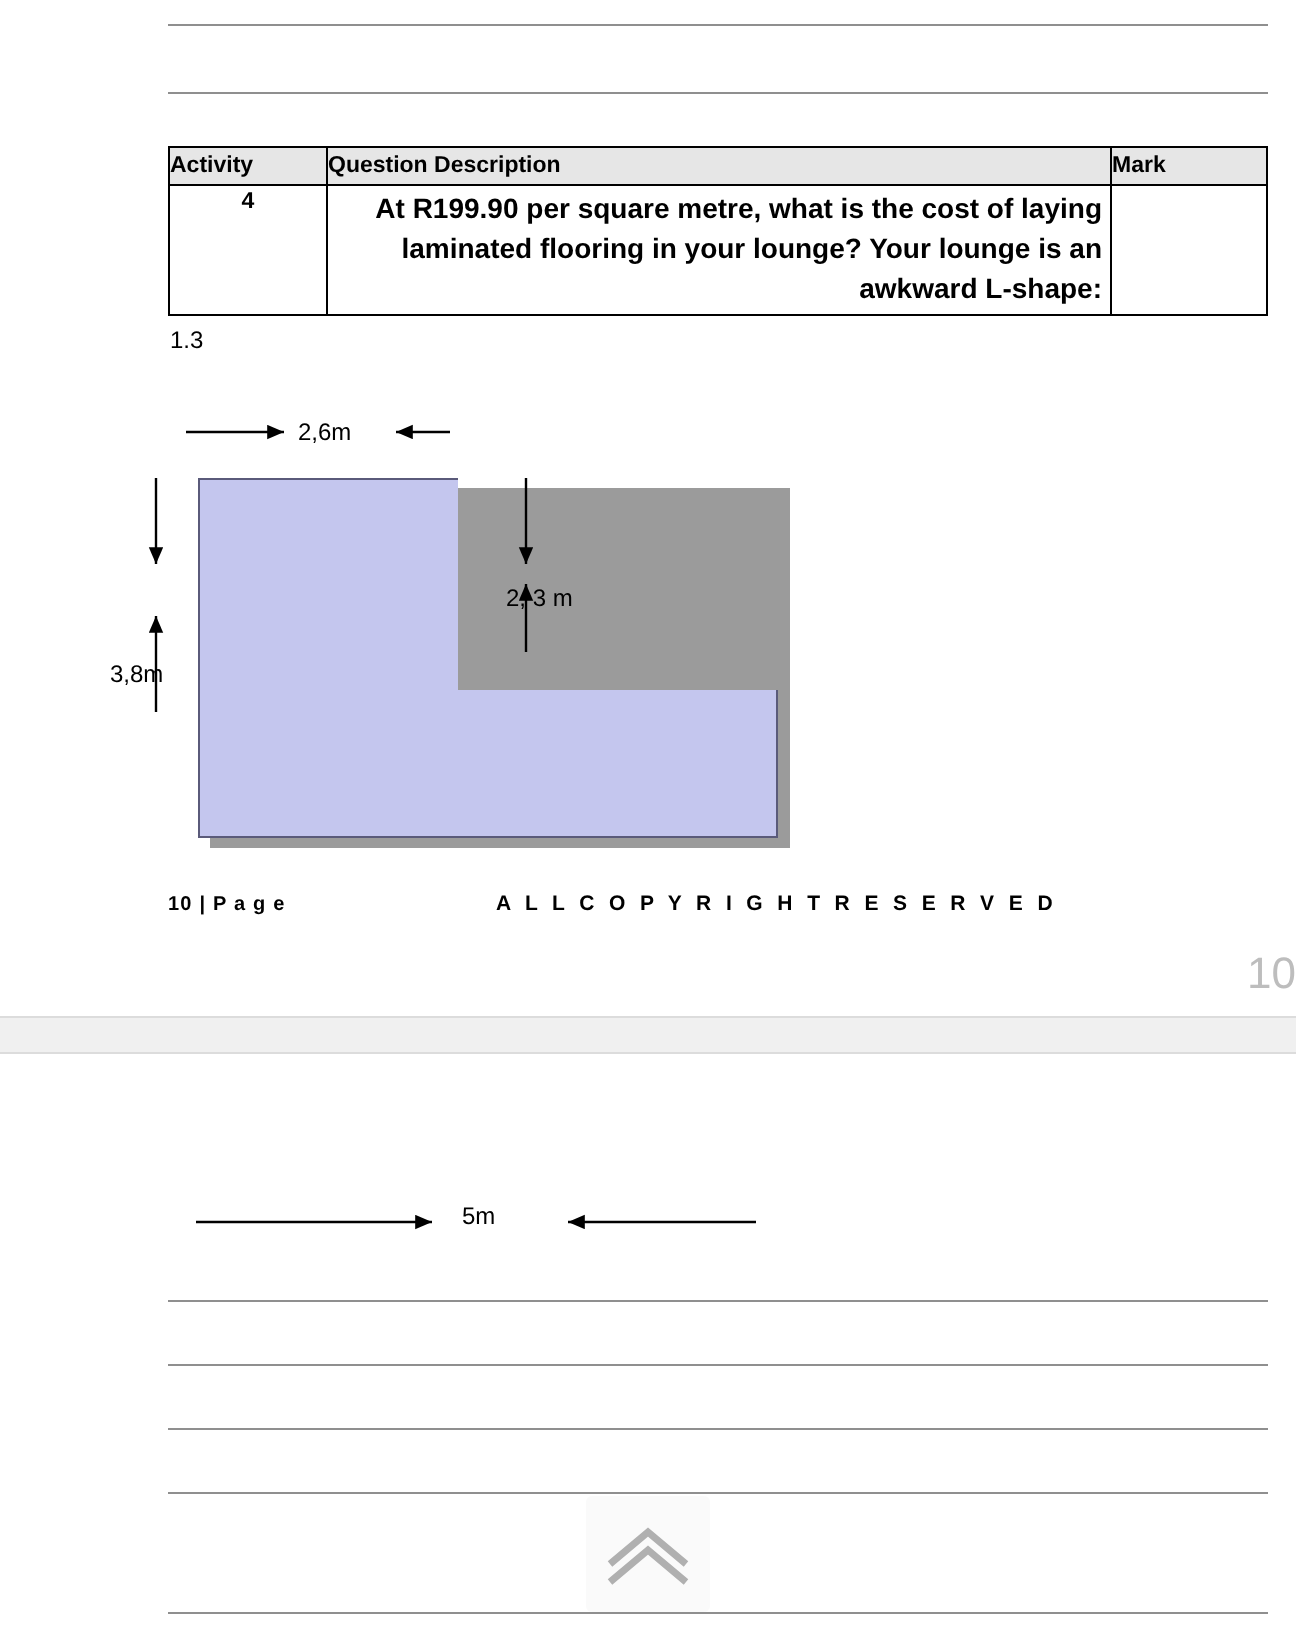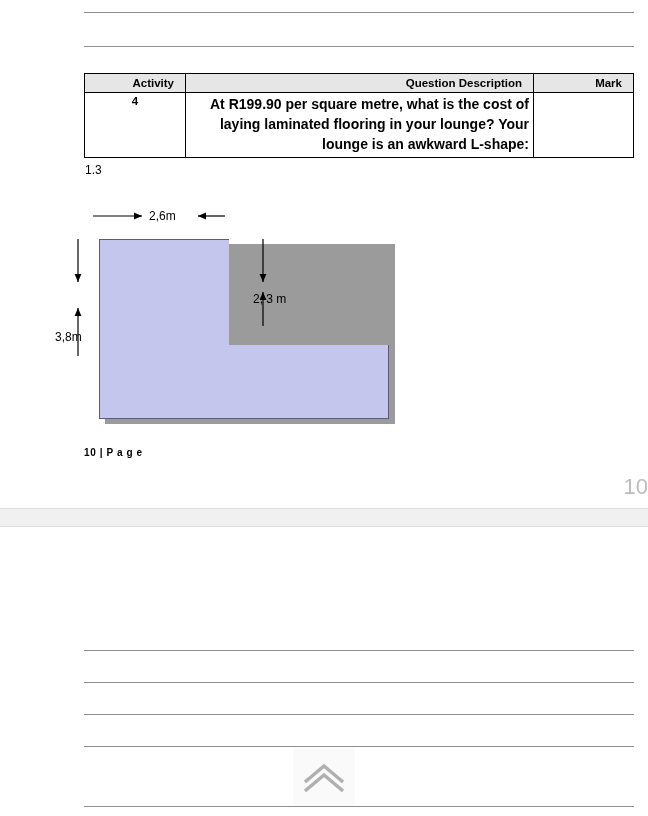--- a/index.html
+++ b/index.html
@@ -38,24 +38,24 @@
     font-size: 11px;
     color: #000;
   }
   .q-table td, .q-table th {
     border: 1px solid #000;
     padding: 2px 4px;
     vertical-align: top;
   }
   .q-table thead th {
     background: #e6e6e6;
-    text-align: right;
+    text-align: left;
     font-weight: bold;
     font-size: 11.5px;
-    padding: 3px 11px;
+    padding: 3px 0;
   }
   .col-activity { width: 78px; }
   .col-mark { width: 77px; }
   .cell-activity {
     text-align: center;
     font-weight: bold;
     font-size: 11.5px;
   }
   .cell-desc {
     font-weight: bold;
@@ -237,25 +237,38 @@
       <line x1="213" y1="41" x2="213" y2="84" stroke="#000" stroke-width="1.2" marker-end="url(#arrowR)"></line>
       <line x1="213" y1="128" x2="213" y2="94" stroke="#000" stroke-width="1.2" marker-end="url(#arrowR)"></line>
     </svg>
 
     <div class="dim-label" style="left:99px; top:11px;">2,6m</div>
     <div class="dim-label" style="left:5px; top:94px;margin-top:38px;">3,8m</div>
     <div class="dim-label" style="left:203px; top:94px;">2, 3 m</div>
   </div>
 
   <div class="footer-left">10 | P a g e</div>
+  <div class="footer-center">A L L   C O P Y R I G H T   R E S E R V E D</div>
 
   <div class="pagenum-ghost">10</div>
 
   <div class="page-gap"></div>
 
+  <div class="dim5m-wrap">
+    <svg width="320" height="32" viewBox="0 0 320 32">
+      <defs>
+        <marker id="arrowR2" markerWidth="8" markerHeight="8" refX="7" refY="3" orient="auto">
+          <path d="M0,0 L7,3 L0,6 z" fill="#000"></path>
+        </marker>
+      </defs>
+      <line x1="14" y1="15" x2="132" y2="15" stroke="#000" stroke-width="1.2" marker-end="url(#arrowR2)"></line>
+      <line x1="294" y1="15" x2="200" y2="15" stroke="#000" stroke-width="1.2" marker-end="url(#arrowR2)"></line>
+    </svg>
+    <div class="dim5m-label">5m</div>
+  </div>
 
   <div class="rule" style="left:84px; top:650px; width:550px;"></div>
   <div class="rule" style="left:84px; top:682px; width:550px;"></div>
   <div class="rule" style="left:84px; top:714px; width:550px;"></div>
   <div class="rule" style="left:84px; top:746px; width:550px;"></div>
   <div class="rule" style="left:84px; top:806px; width:550px;"></div>
 
   <div class="scroll-chevron">
     <svg width="62" height="58" viewBox="0 0 62 58">
       <path d="M12 34 L31 18 L50 34" fill="none" stroke="#b0b0b0" stroke-width="3.5"></path>

